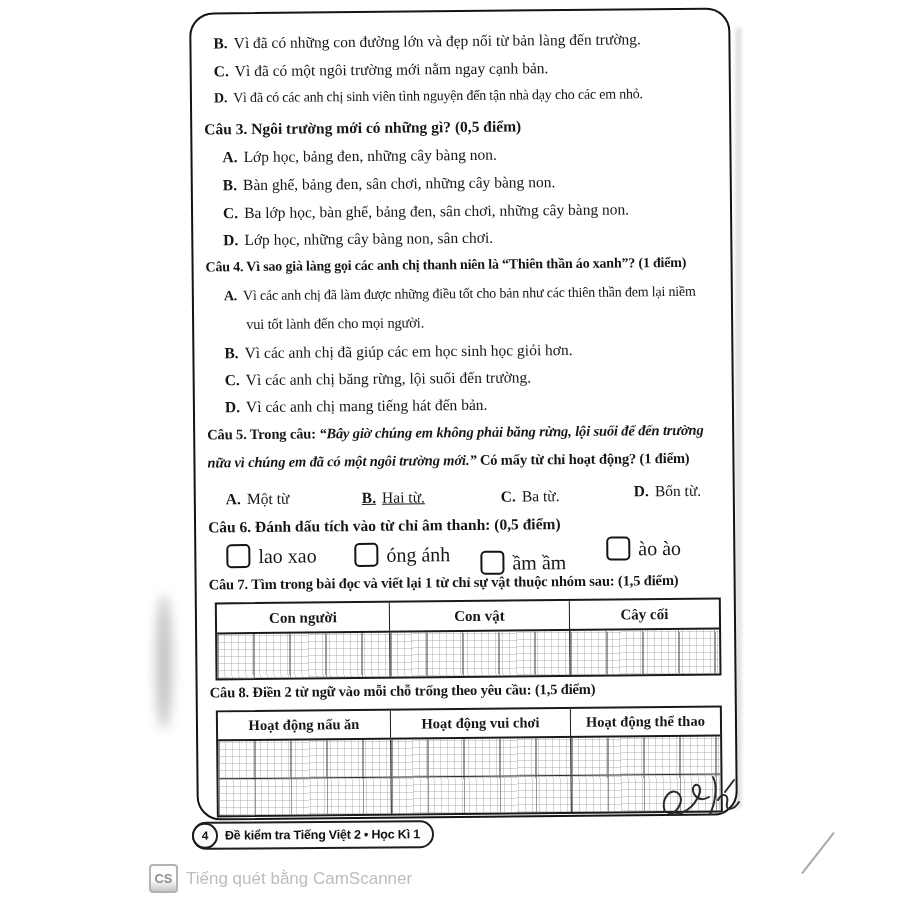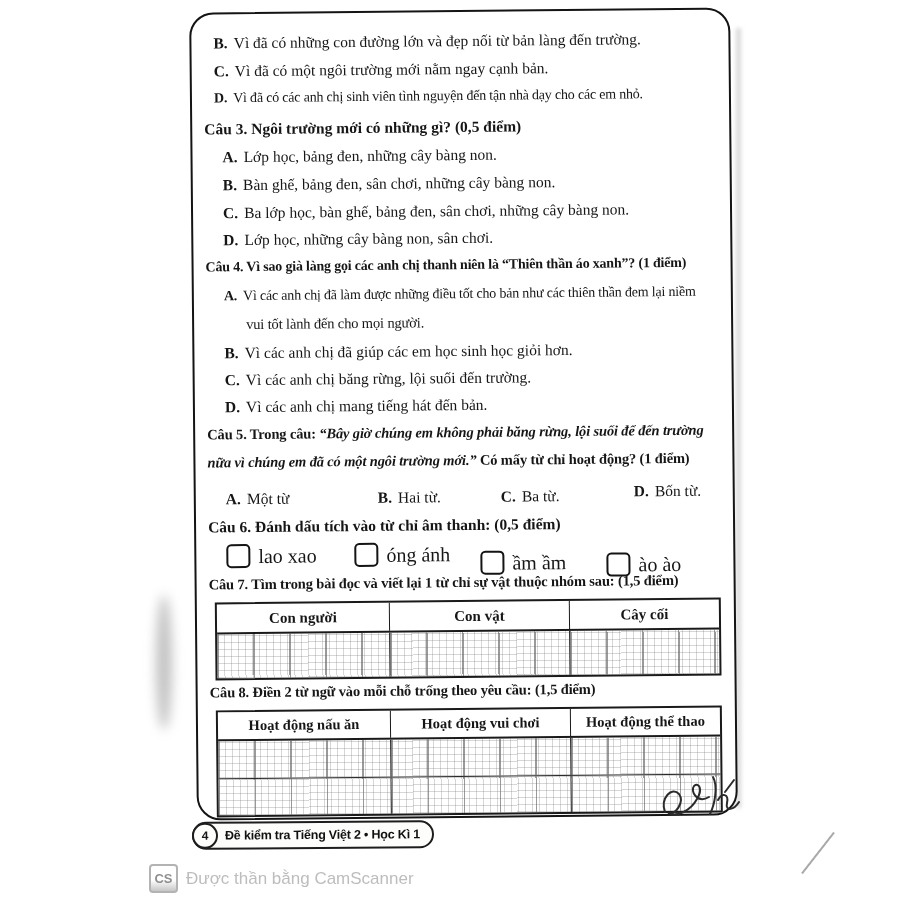--- a/index.html
+++ b/index.html
@@ -110,21 +110,21 @@
       <span class="bold">Câu 5. Trong câu:</span>
       <span class="bold italic">“Bây giờ chúng em không phải băng rừng, lội suối để đến trường</span>
     </div>
     <div class="line fs145" style="left:12px;top:440px;">
       <span class="bold italic">nữa vì chúng em đã có một ngôi trường mới.”</span>
       <span class="bold">Có mấy từ chỉ hoạt động? (1 điểm)</span>
     </div>
     <div class="line" style="left:30px;top:476px;">
       <span class="opt-label">A.</span><span>Một từ</span>
     </div>
-    <div class="line" style="left:182px;top:476px;">
+    <div class="line" style="left:166px;top:476px;text-decoration:underline;">
       <span class="opt-label">B.</span><span>Hai từ.</span>
     </div>
     <div class="line" style="left:305px;top:476px;text-align:right;">
       <span class="opt-label">C.</span><span>Ba từ.</span>
     </div>
     <div class="line" style="left:438px;top:472px;">
       <span class="opt-label">D.</span><span>Bốn từ.</span>
     </div>
 
     <div class="line bold" style="left:12px;top:504px;">Câu 6. Đánh dấu tích vào từ chỉ âm thanh: (0,5 điểm)</div>
@@ -133,21 +133,21 @@
       <span class="chk-label">lao xao</span>
     </div>
     <div class="chk-group" style="left:158px;top:530px;justify-content:flex-end;">
       <div class="chk"></div>
       <span class="chk-label">óng ánh</span>
     </div>
     <div class="chk-group" style="left:284px;top:539px;justify-content:center;">
       <div class="chk"></div>
       <span class="chk-label">ầm ầm</span>
     </div>
-    <div class="chk-group" style="left:410px;top:542px;">
+    <div class="chk-group" style="left:410px;top:526px;">
       <div class="chk"></div>
       <span class="chk-label">ào ào</span>
     </div>
 
     <div class="line bold fs145" style="left:12px;top:562px;">Câu 7. Tìm trong bài đọc và viết lại 1 từ chỉ sự vật thuộc nhóm sau: (1,5 điểm)</div>
     <div class="tbl" style="left:18px;top:588px;width:502px;">
       <div class="trow thead" style="height:28px;">
         <div class="tcell th" style="width:172px;">Con người</div>
         <div class="tcell th" style="width:180px;">Con vật</div>
         <div class="tcell th" style="width:150px;">Cây cối</div>
@@ -185,16 +185,16 @@
     </svg>
   </div>
 
   <div class="badge">
     <div class="badge-num">4</div>
     <div class="badge-text">Đề kiểm tra Tiếng Việt 2 • Học Kì 1</div>
   </div>
 
   <div class="scanbar">
     <div class="cs-logo">CS</div>
-    <div class="cs-text">Được thần bằng CamScanner</div>
+    <div class="cs-text">Tiếng quét bằng CamScanner</div>
   </div>
 
 </div>
 
 </body></html>

